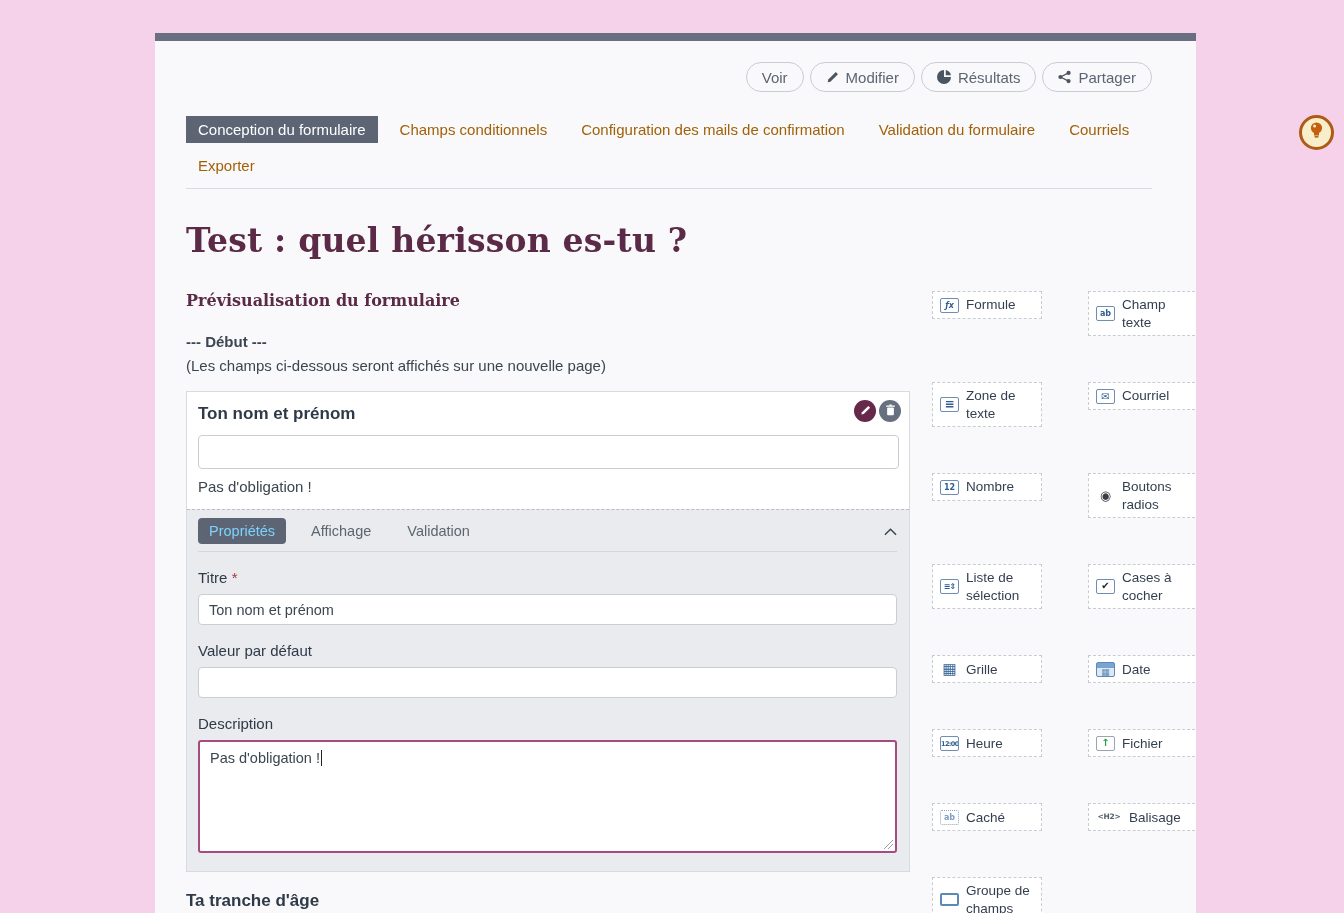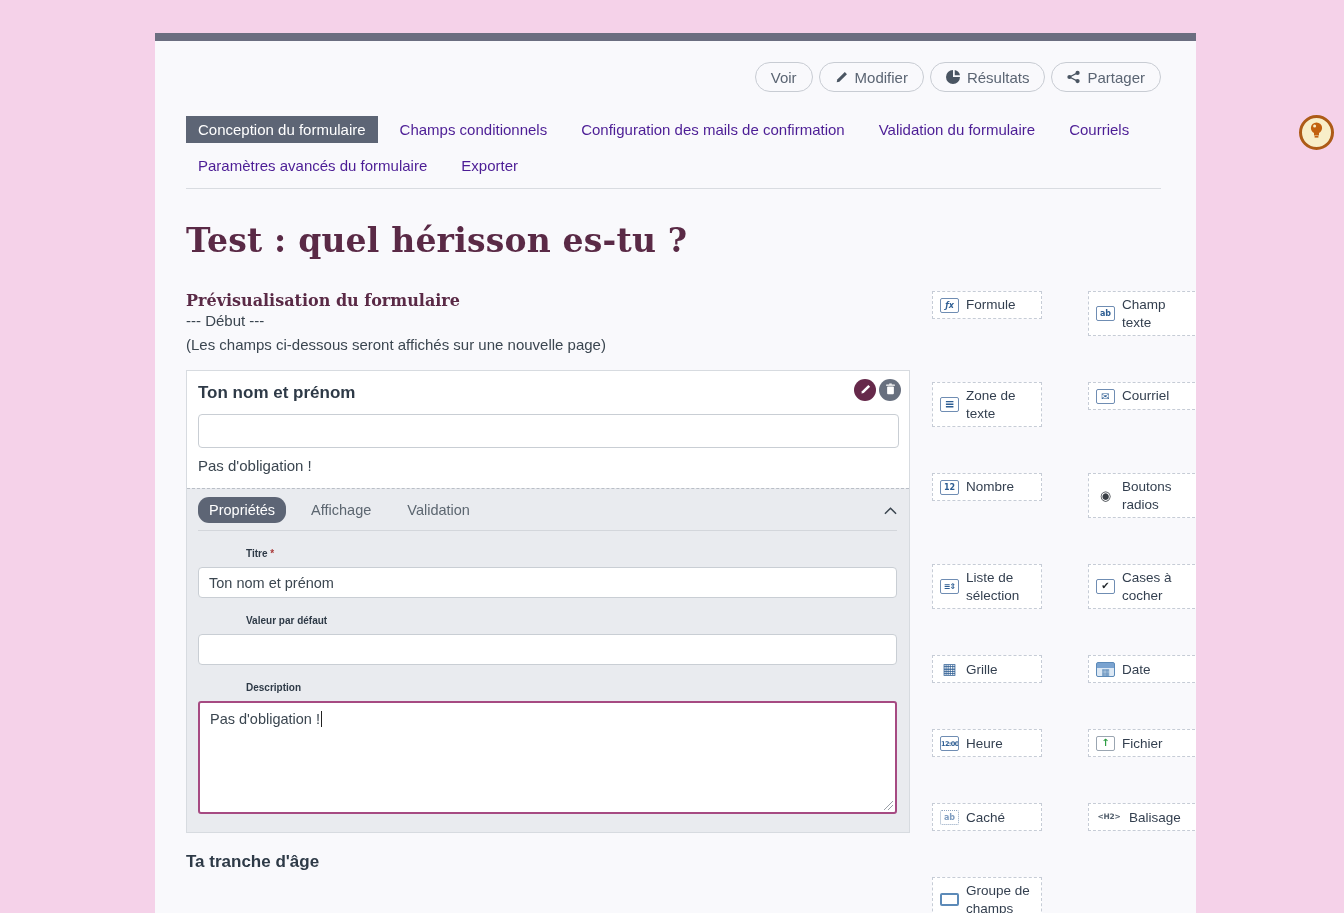--- a/index.html
+++ b/index.html
@@ -2,52 +2,52 @@
 <html><head>
 <meta charset="utf-8">
 <style>
   * { margin:0; padding:0; box-sizing:border-box; }
   html,body { width:1344px; height:913px; overflow:hidden; }
   body { background:#f5d2e9; font-family:"Liberation Sans", sans-serif; color:#3b4650; position:relative; }
 
   .window {
     position:absolute; left:155px; top:33px; width:1041px; height:880px;
     background:#f9f9fc; border-top:8px solid #6b6e80;
-    padding:0 35px 0 31px; overflow:hidden;
+    padding:0 44px 0 31px; overflow:hidden;
   }
 
   
   .actions { display:flex; justify-content:flex-end; gap:6px; margin-top:21px; }
   .pill {
     display:inline-flex; align-items:center; gap:7px; height:30px; padding:0 15px;
     border:1px solid #c8ccd3; border-radius:16px; background:#f9f9fc;
     color:#5b6573; font-size:15px; cursor:pointer;
   }
   .pill svg { display:block; }
 
   
   .tabs { display:flex; flex-wrap:wrap; row-gap:9px; column-gap:10px; margin-top:24px; align-items:center; }
-  .tab { font-size:15px; color:#4c1d95; padding:5px 12px; cursor:pointer; }
+  .tab { font-size:15px; color:#a16207; padding:5px 12px; cursor:pointer; }
   .tab.active { background:#5d6575; color:#fff; border-radius:0; }
   .tabs-rule { border:none; border-top:1px solid #d9dce1; margin-top:9px; }
 
   h1.page-title {
     font-family:"DejaVu Serif", serif; font-weight:bold; color:#5a2a46;
     font-size:33px; margin-top:32px; letter-spacing:0.2px;
   }
 
   .columns { display:flex; gap:22px; margin-top:31px; }
   .main-col { width:724px; flex:none; }
   .side-col { width:227px; flex:none; }
 
   h2.preview-heading, h2.sidebar-heading {
     font-family:"DejaVu Serif", serif; font-weight:bold; color:#5a2a46;
     font-size:16px; line-height:1.2;
   }
-  .start-marker { margin-top:2px; font-size:15px; }
+  .start-marker { margin-top:23px; font-size:15px;font-weight:bold; }
   .page-note { margin-top:7px; font-size:15px; }
 
   
   .card { margin-top:17px; background:#fff; border:1px solid #d7dbe0; }
   .card-preview { padding:12px 10px 14px 11px; position:relative; }
   .field-label { font-size:17px; font-weight:bold; color:#2e3a47; }
   .card-icons { position:absolute; top:8px; right:8px; display:flex; gap:3px; }
   .icon-circle { width:22px; height:22px; border-radius:50%; display:flex; align-items:center; justify-content:center; cursor:pointer; }
   .icon-circle.edit { background:#66294a; }
   .icon-circle.delete { background:#68707f; }
@@ -55,25 +55,25 @@
     width:100%; height:34px; border:1px solid #c9ced4; border-radius:4px;
     font-family:"Liberation Sans", sans-serif; font-size:14.5px; color:#3b4650; padding:0 10px; background:#fff;
   }
   .card-preview .text-input { margin-top:11px; }
   .help-text { margin-top:9px; font-size:15px; }
 
   
   .card-props { background:#e9ebef; border-top:1px dashed #b9bec6; padding:8px 12px 18px 11px; position:relative; }
   .props-tabs { display:flex; align-items:center; gap:14px; }
   .ptab { font-size:14.5px; color:#5c6670; padding:5px 11px; cursor:pointer; }
-  .ptab.active { background:#5d6575; color:#ffffff; border-radius:11px; }
+  .ptab.active { background:#5d6575; color:#7dd3fc; border-radius:4px; }
   .props-rule { border:none; border-top:1px solid #d3d6db; margin-top:7px; }
   .collapse { position:absolute; right:12px; top:12px; cursor:pointer; }
   .fgroup { margin-top:17px; }
-  .fgroup label { display:block; font-size:10px; font-weight:bold; color:#2e3a47; margin-bottom:8px;margin-left:48px; }
+  .fgroup label { display:block; font-size:15px; font-weight:normal; color:#2e3a47; margin-bottom:8px; }
   .req { color:#a93838; }
   .fgroup .text-input { height:31px; }
   .fake-textarea {
     width:100%; height:113px; background:#fff; border:2px solid #a64a82; border-radius:3px;
     padding:8px 10px; font-size:14.5px; color:#3b4650; position:relative;
   }
   .fake-textarea .caret { display:inline-block; width:1px; height:16px; background:#222; vertical-align:-3px; margin-left:1px; }
   .fake-textarea::after {
     content:""; position:absolute; right:2px; bottom:2px; width:9px; height:9px;
     background:
@@ -163,21 +163,20 @@
       <span>Partager</span>
     </button>
   </div>
 
   <div class="tabs">
     <div class="tab active">Conception du formulaire</div>
     <div class="tab">Champs conditionnels</div>
     <div class="tab">Configuration des mails de confirmation</div>
     <div class="tab">Validation du formulaire</div>
     <div class="tab">Courriels</div>
-    <div class="tab">Paramètres avancés du formulaire</div>
     <div class="tab">Exporter</div>
   </div>
   <hr class="tabs-rule">
 
   <h1 class="page-title">Test : quel hérisson es-tu ?</h1>
 
   <div class="columns">
 
     <div class="main-col">
       <h2 class="preview-heading">Prévisualisation du formulaire</h2>

